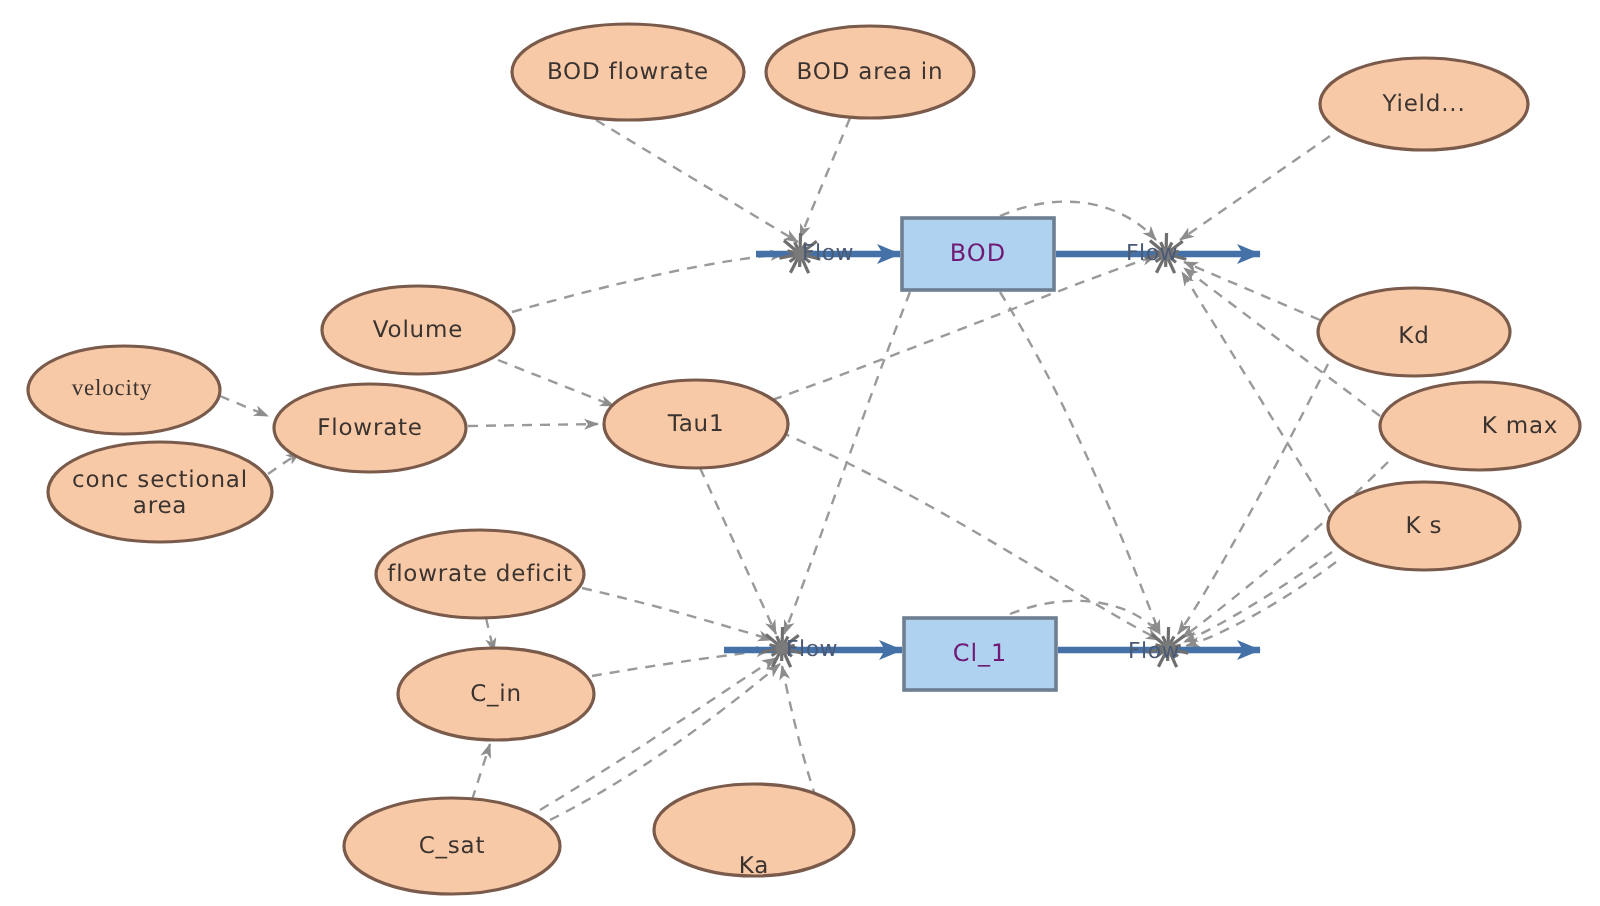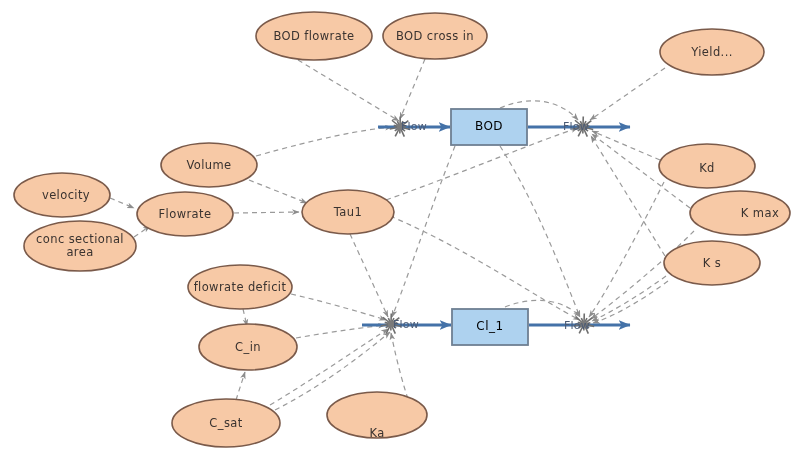--- a/index.html
+++ b/index.html
@@ -8,21 +8,21 @@
     font-family:"DejaVu Sans", sans-serif;
     padding-left:40px;
   }
   #svg{position:absolute;left:0;top:0;width:800px;height:453px;}
   .node-label{
     position:absolute;transform:translate(-50%,-50%);
     text-align:center;line-height:1.1;
     color:#3a3330;pointer-events:none;white-space:pre-line;
   }
   .ell-label{font-size:11.5px;letter-spacing:.4px;}
-  .box-label{font-size:12px;color:#000000;letter-spacing:.5px;}
+  .box-label{font-size:12px;color:#701a75;letter-spacing:.5px;}
   .flow-label{font-size:11px;color:#4a5a74;letter-spacing:.2px;}
 </style>
 </head>
 <body>
 
 <div id="stage">
 
   <svg id="svg" xmlns="http://www.w3.org/2000/svg">
     <defs>
       <marker id="dashArrow" markerWidth="9" markerHeight="9" refX="7" refY="3.2" orient="auto" markerUnits="userSpaceOnUse">
@@ -155,25 +155,25 @@
           <line x1="584" y1="324" x2="586.969228096006" y2="318.21781317200066" stroke="#6f6f6f" stroke-width="1.6"></line>
           <line x1="584" y1="324" x2="592.3741197896642" y2="317.66563991011293" stroke="#6f6f6f" stroke-width="1.6"></line>
           <line x1="584" y1="324" x2="590.371979136894" y2="322.7163014843866" stroke="#6f6f6f" stroke-width="1.6"></line>
           <circle cx="584" cy="324" r="3.2" fill="#7a7a7a"></circle>
         </g>
       </g>
   </svg>
 
   <div id="label-layer">
       <div class="node-label ell-label" style="left: 314px; top: 36px; width: 132px;">BOD flowrate</div>
-      <div class="node-label ell-label" style="left: 435px; top: 36px; width: 120px;">BOD cross in</div>
+      <div class="node-label ell-label" style="left: 435px; top: 36px; width: 120px;">BOD area in</div>
       <div class="node-label ell-label" style="left: 712px; top: 52px; width: 120px;">Yield...</div>
       <div class="node-label ell-label" style="left: 209px; top: 165px; width: 112px;">Volume</div>
       <div class="node-label ell-label" style="left: 707px; top: 168px; width: 112px;">Kd</div>
-      <div class="node-label ell-label" style="left: 66px; top: 195px; width: 112px;">velocity</div>
+      <div class="node-label ell-label" style="left: 56px; top: 195px; width: 112px; font-family: Liberation Serif, serif;">velocity</div>
       <div class="node-label ell-label" style="left: 760px; top: 213px; width: 116px;">K max</div>
       <div class="node-label ell-label" style="left: 185px; top: 214px; width: 112px;">Flowrate</div>
       <div class="node-label ell-label" style="left: 348px; top: 212px; width: 108px;">Tau1</div>
       <div class="node-label ell-label" style="left: 80px; top: 246px; width: 128px;">conc sectional
 area</div>
       <div class="node-label ell-label" style="left: 712px; top: 263px; width: 112px;">K s</div>
       <div class="node-label ell-label" style="left: 240px; top: 287px; width: 120px;">flowrate deficit</div>
       <div class="node-label ell-label" style="left: 248px; top: 347px; width: 114px;">C_in</div>
       <div class="node-label ell-label" style="left: 377px; top: 433px; width: 116px;">Ka</div>
       <div class="node-label ell-label" style="left: 226px; top: 423px; width: 124px;">C_sat</div>

